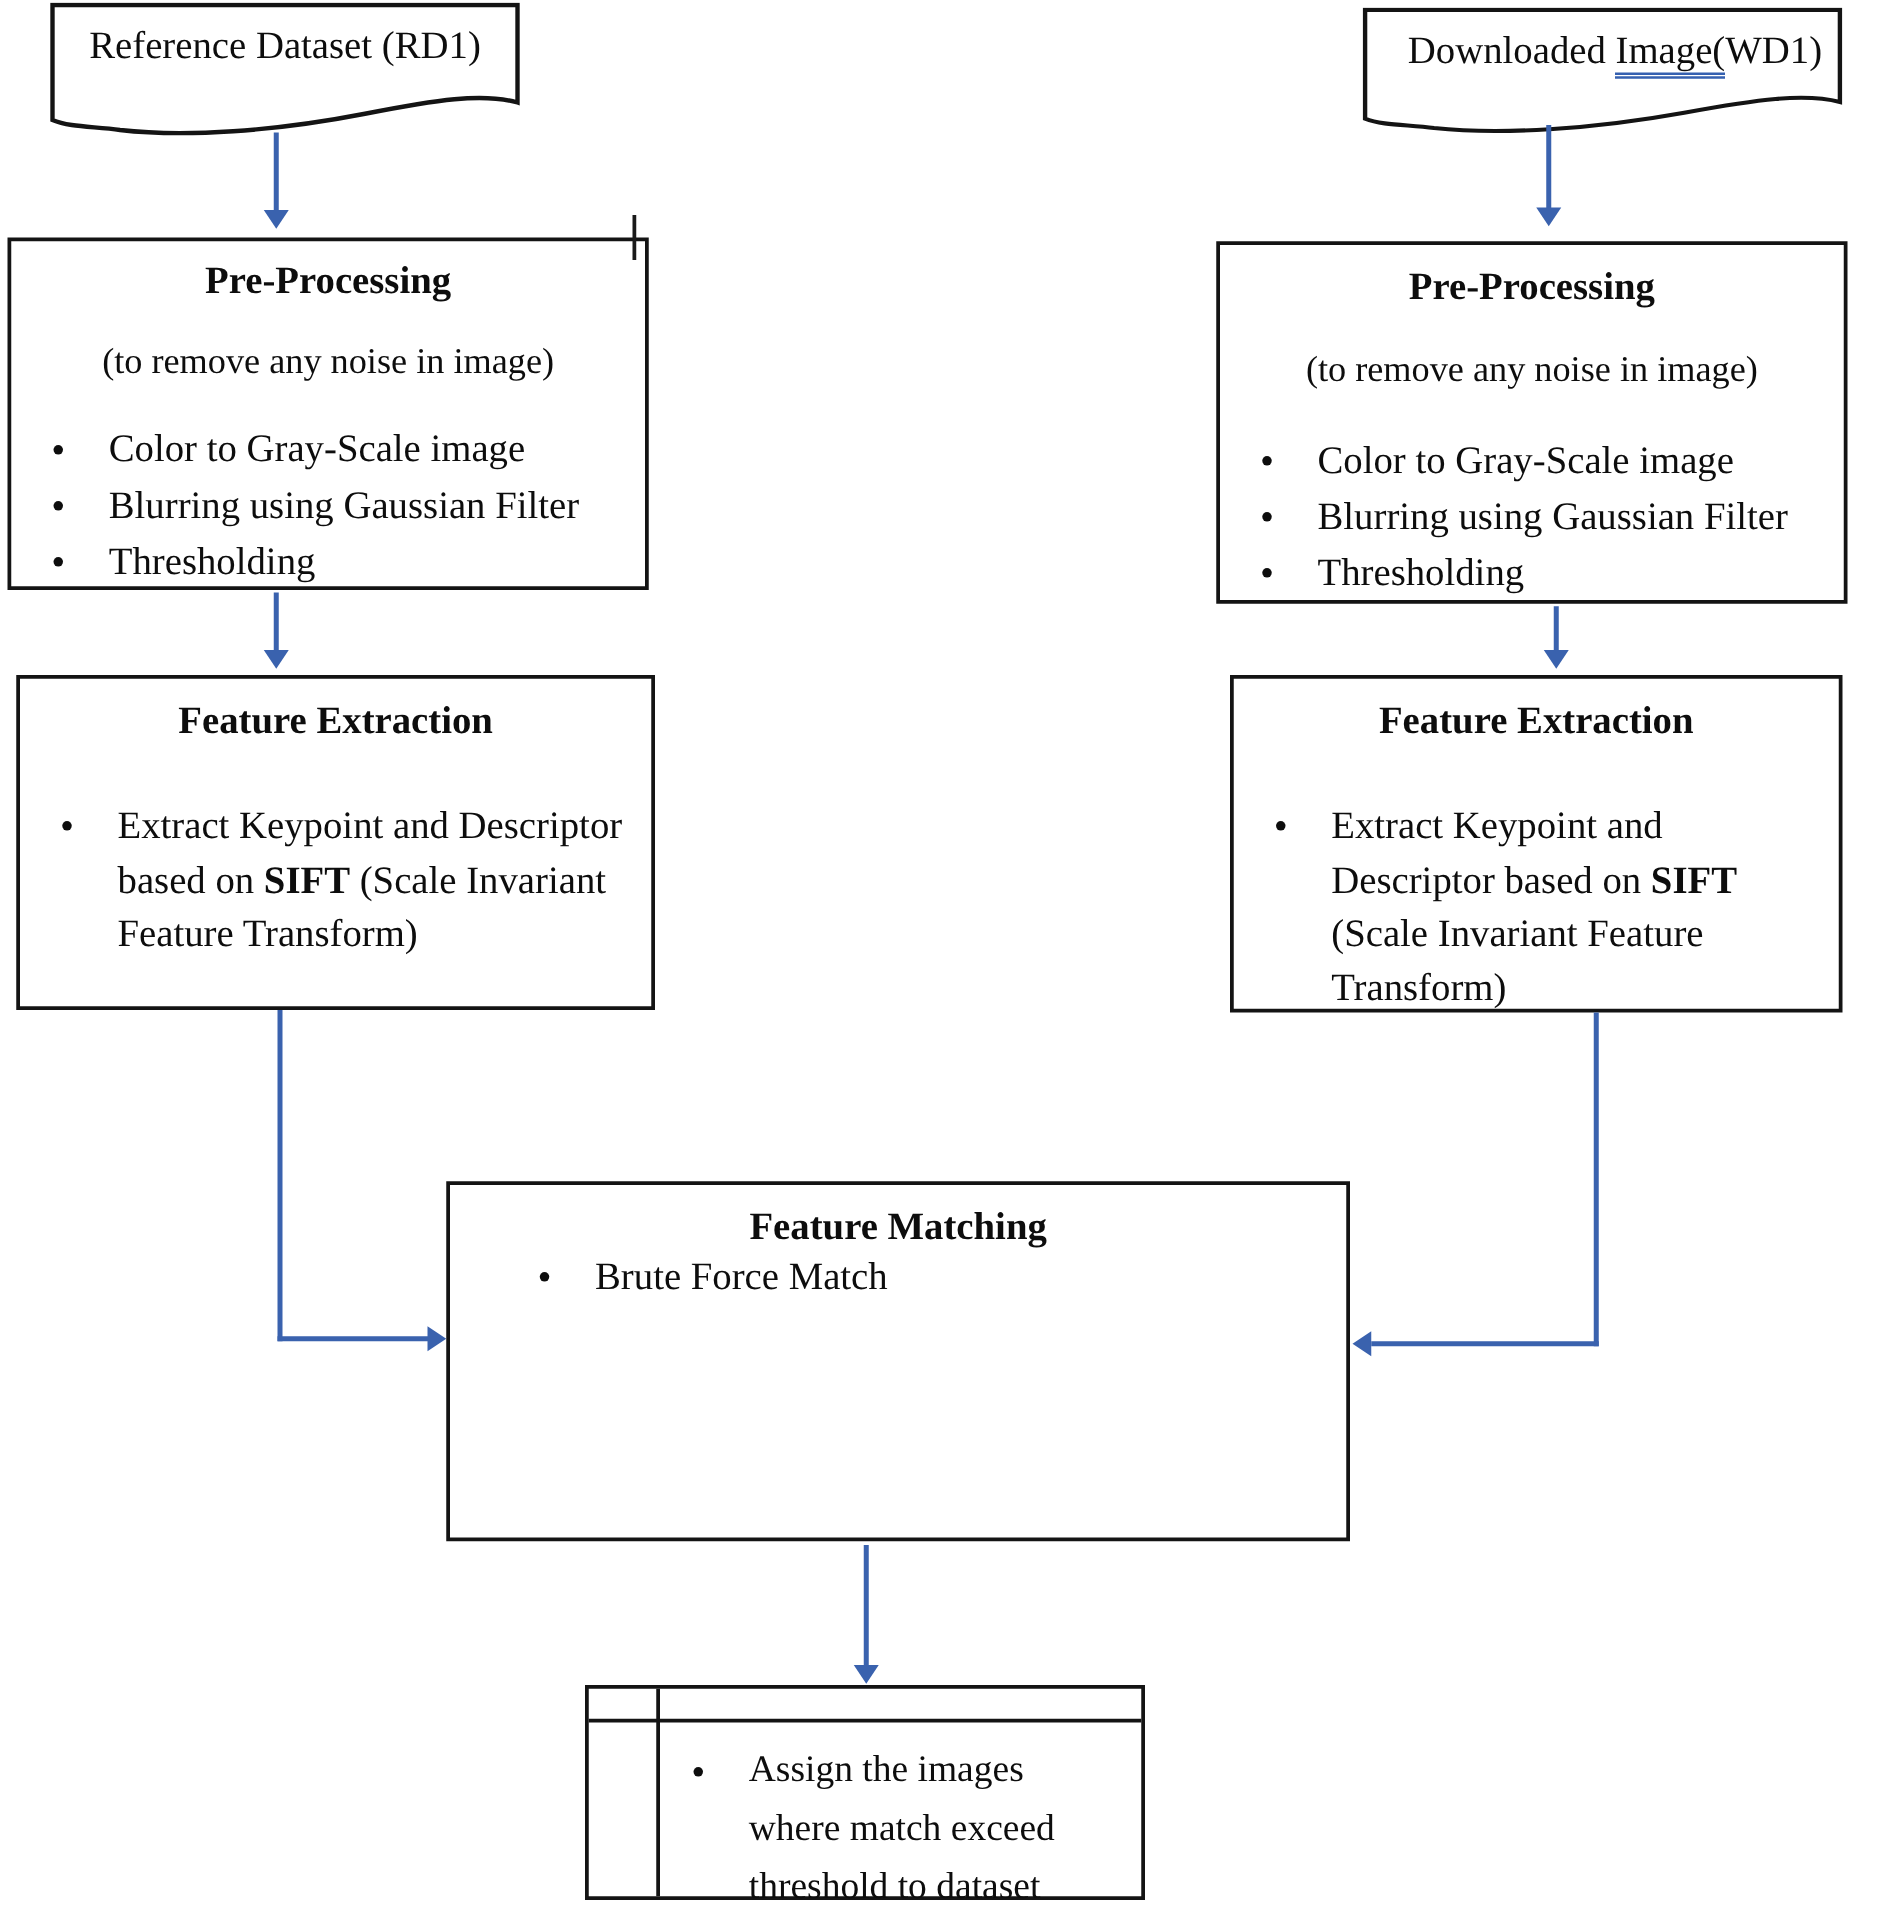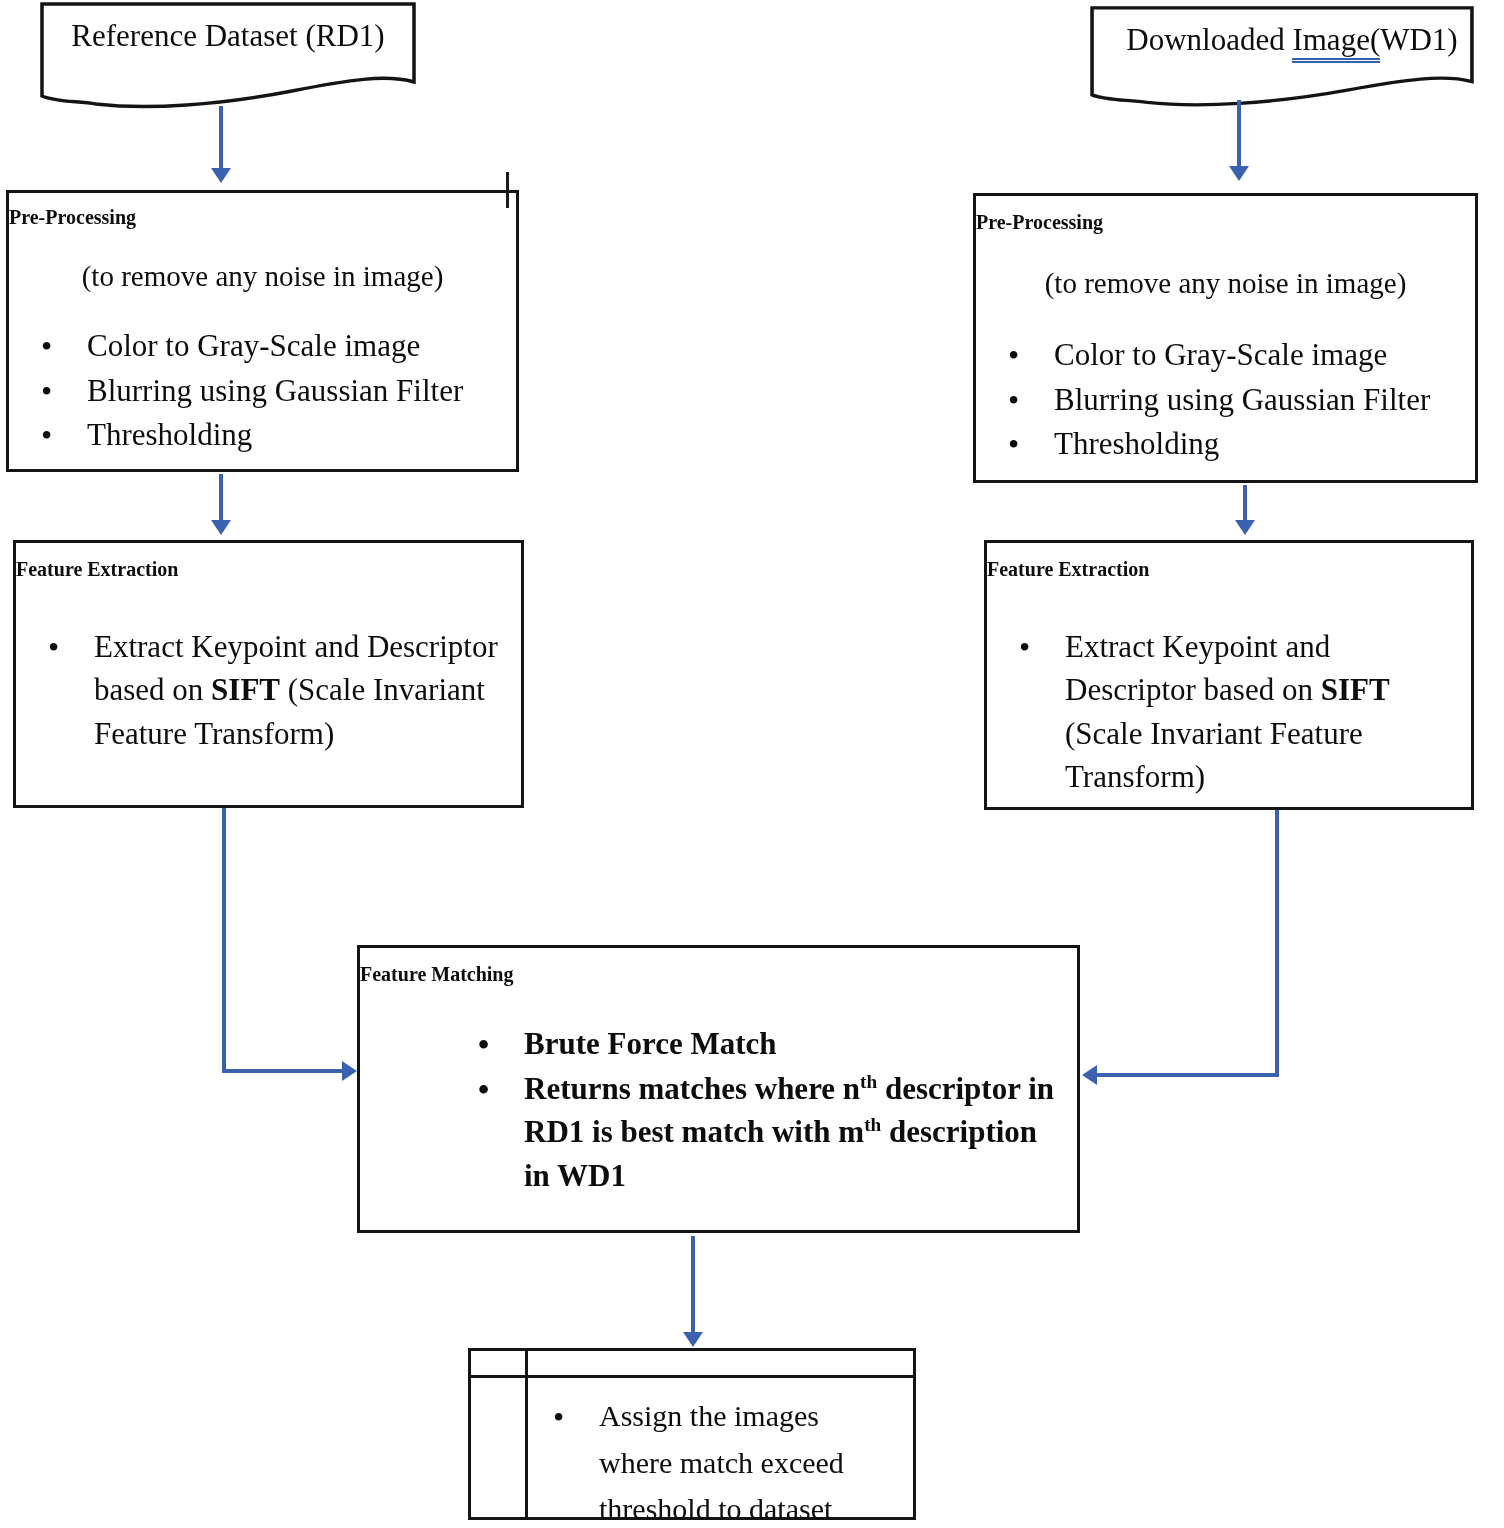--- a/index.html
+++ b/index.html
@@ -13,23 +13,23 @@
     overflow: hidden;
   }
   
   .box {
     position: absolute;
     box-sizing: border-box;
     border: 3px solid var(--ink);
     background: #fff;
   }
   .title {
-    text-align: left;
+    text-align: center;
     font-weight: bold;
-    font-size: 20px;
+    font-size: 31px;
     line-height: 1.2;
   }
   .subtitle {
     text-align: center;
     font-size: 29px;
     line-height: 1.2;
   }
   .bullets { margin: 0; }
   .bullet-row {
     display: flex;
@@ -179,28 +179,24 @@
   <div class="vline" style="left:222px; top:808px; height:265px;"></div>
   <div class="hline" style="left:222px; top:1069px; width:122px;"></div>
   <div class="head-right" style="left:342px; top:1061px;"></div>
 
   <div class="vline" style="left:1275px; top:810px; height:267px;"></div>
   <div class="hline" style="left:1097px; top:1073px; width:182px;"></div>
   <div class="head-left" style="left:1082px; top:1065px;"></div>
 
   <div class="box" style="left:357px; top:945px; width:723px; height:288px; padding-top:14px;">
     <div class="title">Feature Matching</div>
-    <div class="bullets" style="margin-top:36px; padding-left:112px;font-weight:bold;">
+    <div class="bullets" style="padding-left:64px;">
       <div class="bullet-row">
         <span class="dot"></span>
         <span class="txt">Brute Force Match</span>
-      </div>
-      <div class="bullet-row">
-        <span class="dot"></span>
-        <span class="txt"><span>Returns matches where n</span><sup>th</sup><span> descriptor in RD1 is best match with m</span><sup>th</sup><span> description in WD1</span></span>
       </div>
     </div>
   </div>
 
   <div class="vline" style="left:691px; top:1236px; height:98px;"></div>
   <div class="head-down" style="left:683px; top:1332px;"></div>
 
   <div class="box" style="left:468px; top:1348px; width:448px; height:172px;">
     <div class="tbl-vline" style="left:54px;"></div>
     <div class="tbl-hline" style="top:24px;"></div>

